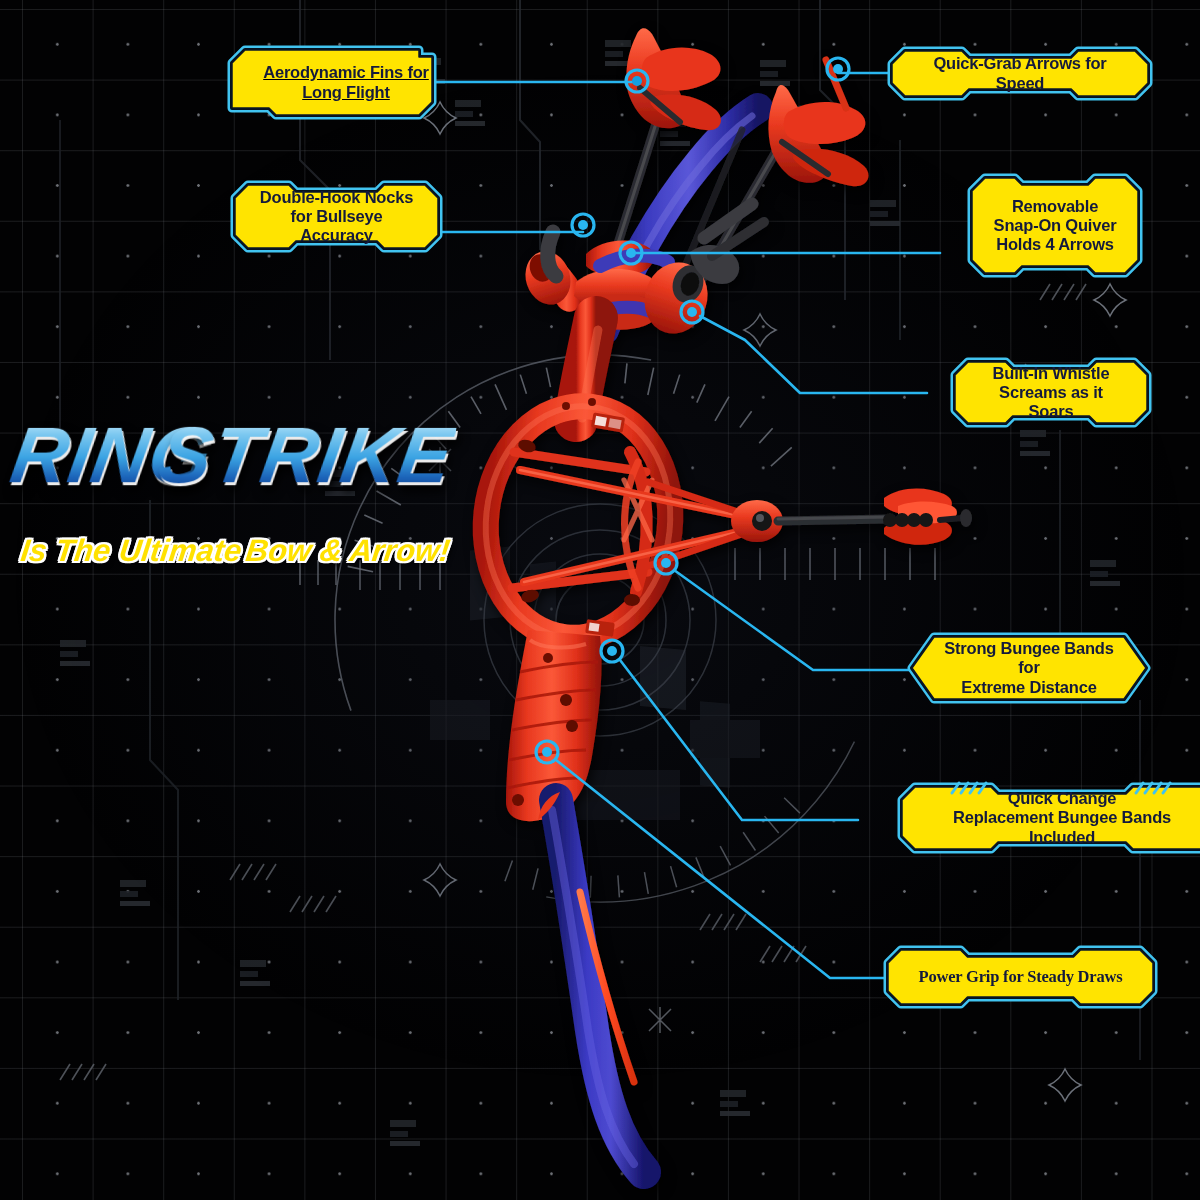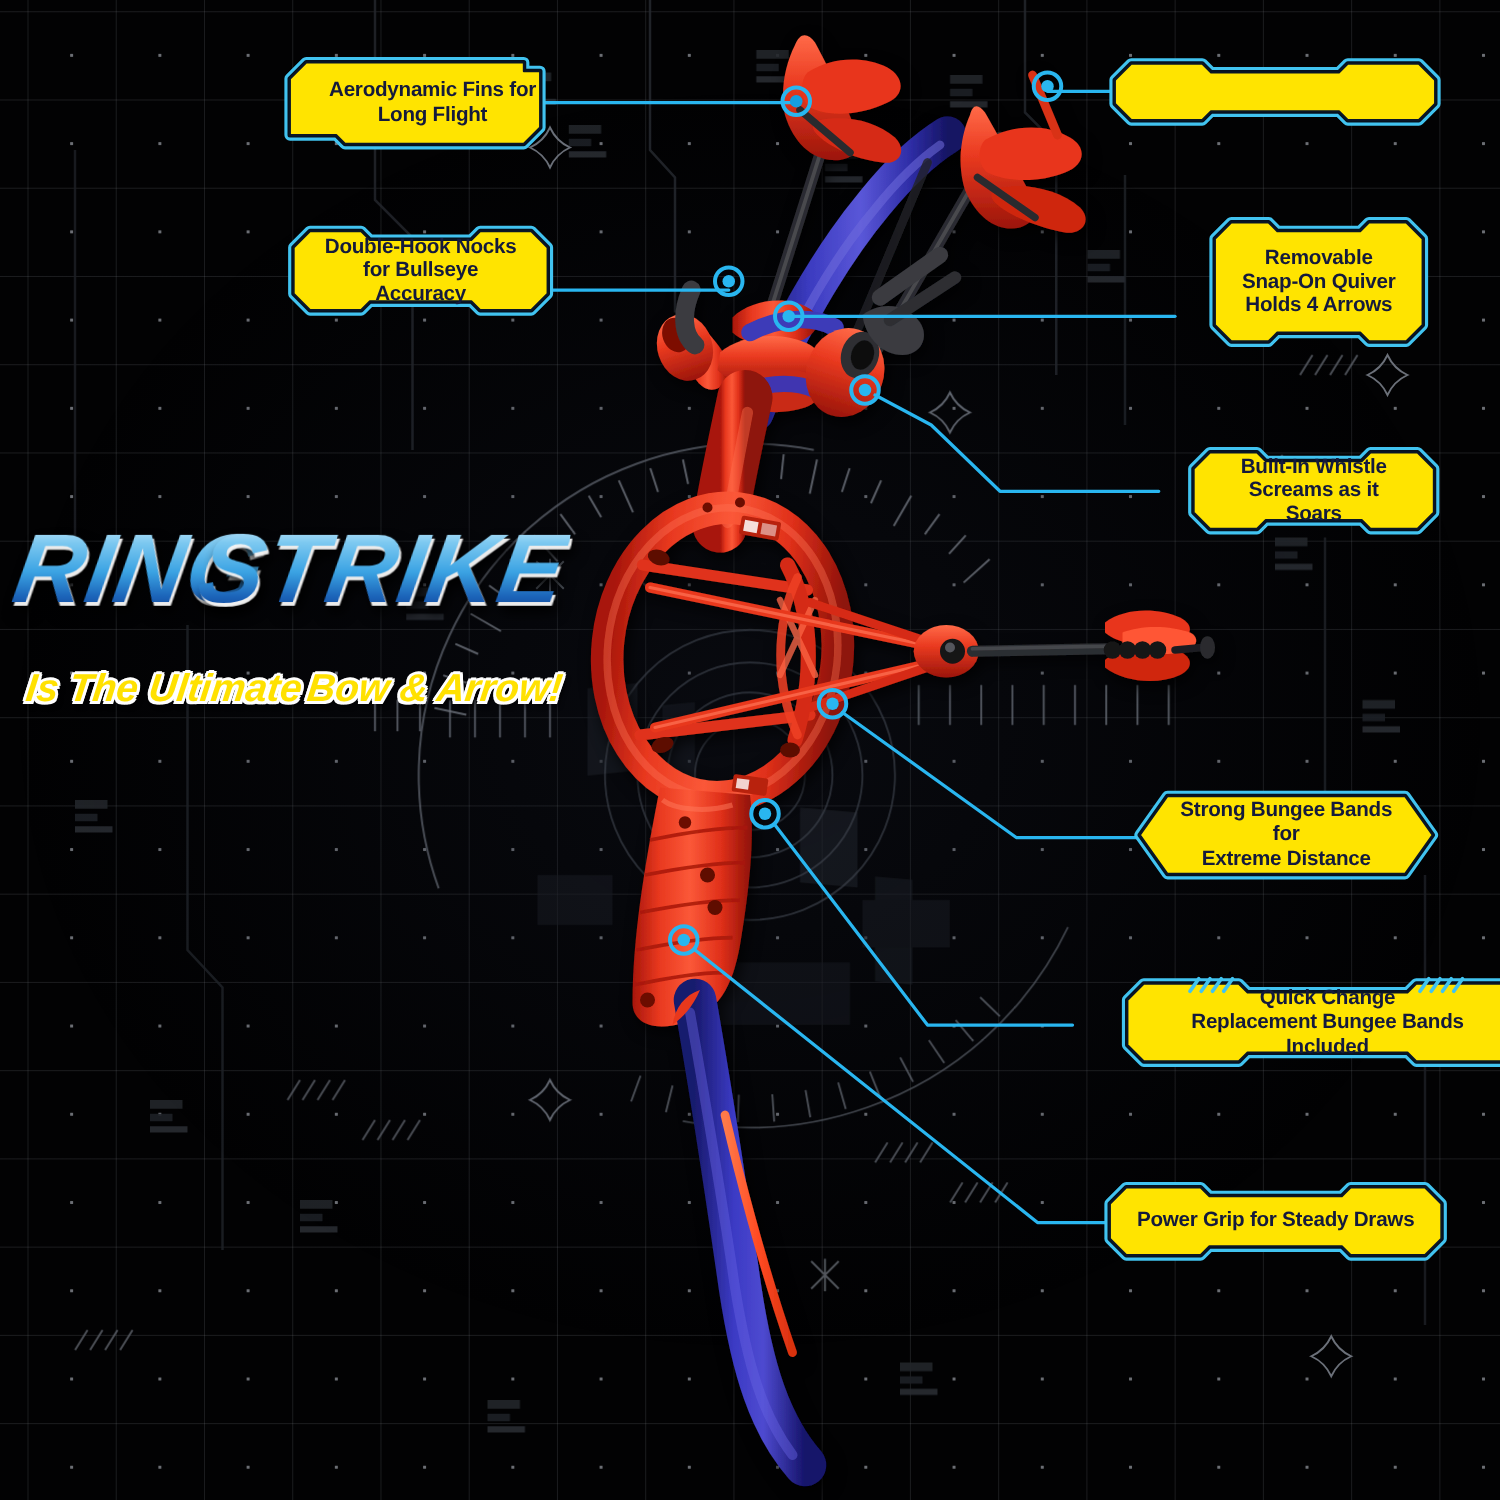--- a/index.html
+++ b/index.html
@@ -567,21 +567,21 @@
 <div id="brand">
   <div class="logo-line" id="logo-l1">RING</div>
   <div class="logo-line" id="logo-l2">STRIKE</div>
   <div id="tag-wrap">
     <div class="tag-line">Is The Ultimate</div>
     <div class="tag-line" id="tag-l2">Bow &amp; Arrow!</div>
   </div>
 </div>
 
 <div id="callout-layer">
-    <div class="callout" style="left: 232px; top: 50px; width: 228px; height: 65px;">
+    <div class="callout" style="left: 232px; top: 50px; width: 228px; height: 65px; text-decoration: underline;">
       <svg class="cshape" viewBox="-6 -6 212 77" width="212" height="77" style="left: -6px; top: -6px; position: absolute;">
         <path d="M0,13 L13,0 L187,0 L187,7
             L200,7 L200,52 L187,65 L44,65
             L37,58 L0,58 Z" fill="none" stroke="#41c3f0" stroke-width="9" stroke-linejoin="round"></path>
         <path d="M0,13 L13,0 L187,0 L187,7
             L200,7 L200,52 L187,65 L44,65
             L37,58 L0,58 Z" fill="none" stroke="#06121e" stroke-width="4" stroke-linejoin="round"></path>
         <path d="M0,13 L13,0 L187,0 L187,7
             L200,7 L200,52 L187,65 L44,65
             L37,58 L0,58 Z" fill="#ffe400" stroke="#0a1626" stroke-width="1.5" stroke-linejoin="round"></path>
@@ -597,20 +597,21 @@
           L76.8,38 L69.8,45 L13,45 L0,32 Z" fill="none" stroke="#41c3f0" stroke-width="9" stroke-linejoin="round"></path>
         <path d="M0,13 L13,0 L69.8,0 L76.8,7
           L179.2,7 L186.2,0 L243,0 L256,13
           L256,32 L243,45 L186.2,45 L179.2,38
           L76.8,38 L69.8,45 L13,45 L0,32 Z" fill="none" stroke="#06121e" stroke-width="4" stroke-linejoin="round"></path>
         <path d="M0,13 L13,0 L69.8,0 L76.8,7
           L179.2,7 L186.2,0 L243,0 L256,13
           L256,32 L243,45 L186.2,45 L179.2,38
           L76.8,38 L69.8,45 L13,45 L0,32 Z" fill="#ffe400" stroke="#0a1626" stroke-width="1.5" stroke-linejoin="round"></path>
       </svg>
+      <div class="ctext" style="font-size: 16.5px;">Quick-Grab Arrows for Speed</div>
     </div>
     <div class="callout" style="left: 235px; top: 185px; width: 203px; height: 63px;">
       <svg class="cshape" viewBox="-6 -6 215 75" width="215" height="75" style="left: -6px; top: -6px; position: absolute;">
         <path d="M0,13 L13,0 L53.9,0 L60.9,7
           L142.1,7 L149.1,0 L190,0 L203,13
           L203,50 L190,63 L149.1,63 L142.1,56
           L60.9,56 L53.9,63 L13,63 L0,50 Z" fill="none" stroke="#41c3f0" stroke-width="9" stroke-linejoin="round"></path>
         <path d="M0,13 L13,0 L53.9,0 L60.9,7
           L142.1,7 L149.1,0 L190,0 L203,13
           L203,50 L190,63 L149.1,63 L142.1,56
@@ -708,15 +709,15 @@
           L79.5,47 L72.5,54 L13,54 L0,41 Z" fill="none" stroke="#41c3f0" stroke-width="9" stroke-linejoin="round"></path>
         <path d="M0,13 L13,0 L72.5,0 L79.5,7
           L185.5,7 L192.5,0 L252,0 L265,13
           L265,41 L252,54 L192.5,54 L185.5,47
           L79.5,47 L72.5,54 L13,54 L0,41 Z" fill="none" stroke="#06121e" stroke-width="4" stroke-linejoin="round"></path>
         <path d="M0,13 L13,0 L72.5,0 L79.5,7
           L185.5,7 L192.5,0 L252,0 L265,13
           L265,41 L252,54 L192.5,54 L185.5,47
           L79.5,47 L72.5,54 L13,54 L0,41 Z" fill="#ffe400" stroke="#0a1626" stroke-width="1.5" stroke-linejoin="round"></path>
       </svg>
-      <div class="ctext" style="font-size: 16.5px;">Power Grip for Steady Draws</div>
+      <div class="ctext" style="font-size: 16.5px; font-family: Liberation Serif, serif;">Power Grip for Steady Draws</div>
     </div>
   </div>
 
 </body></html>

